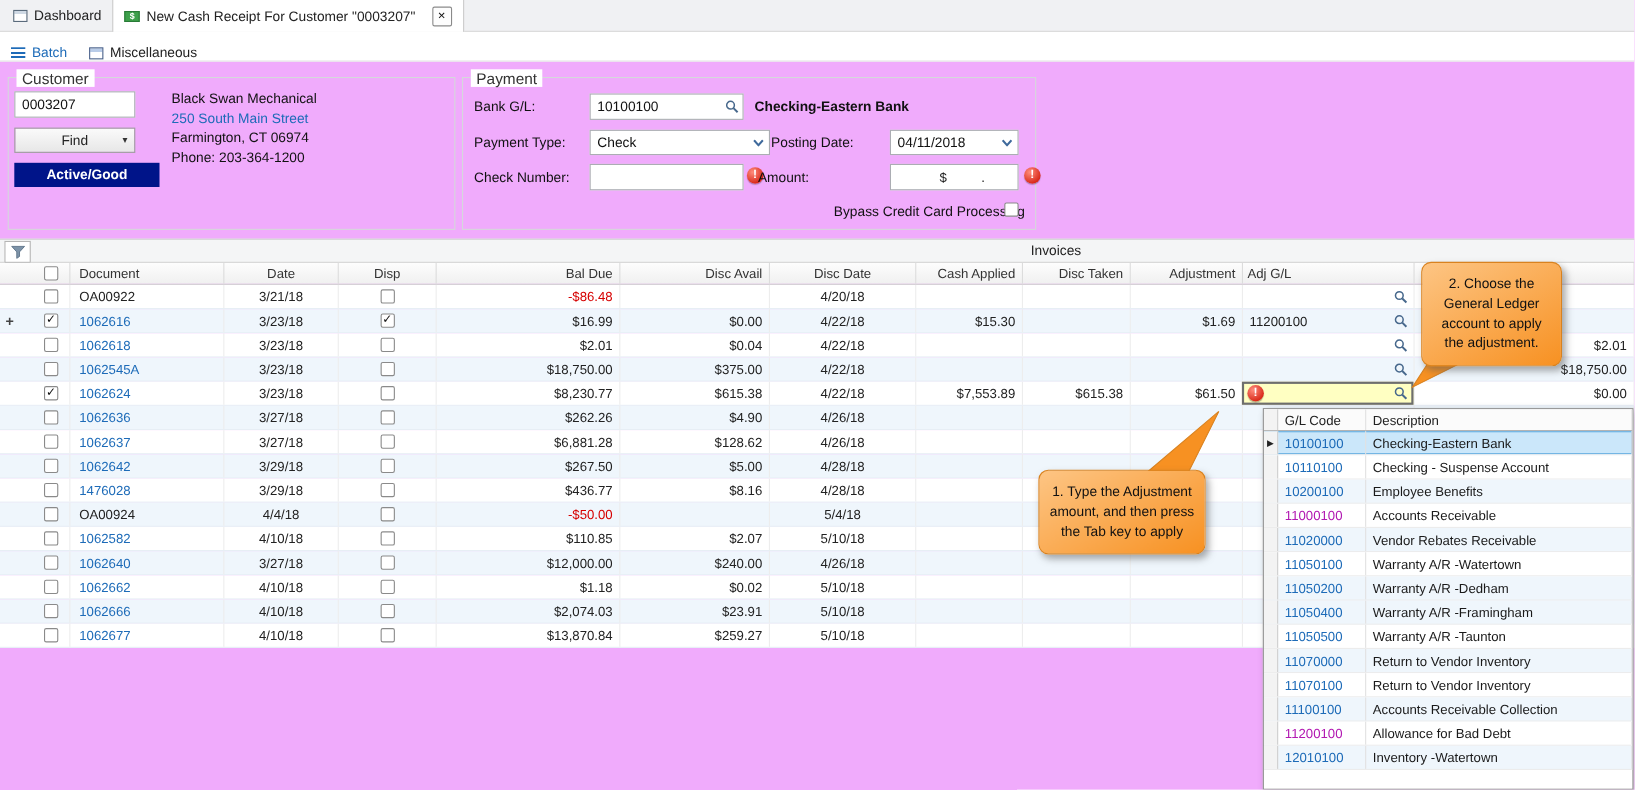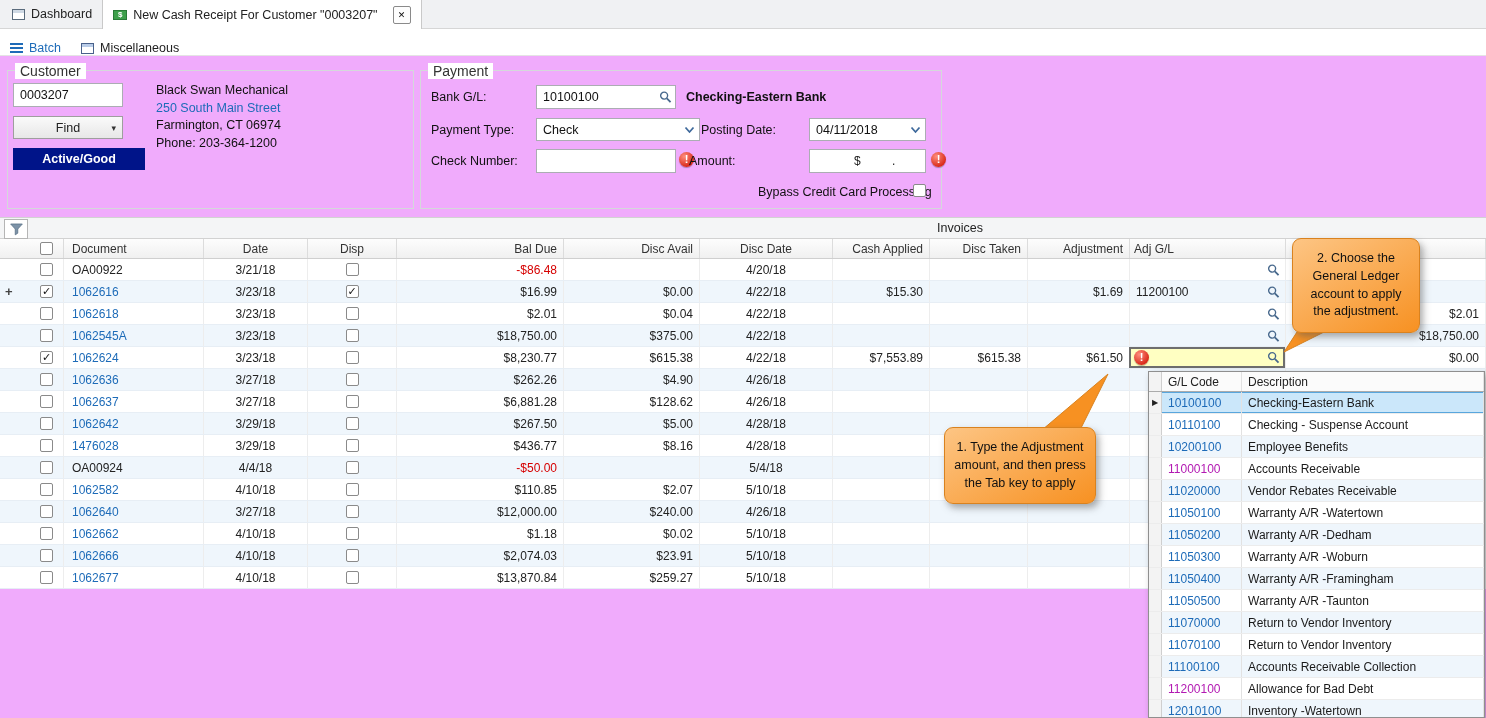--- a/index.html
+++ b/index.html
@@ -642,25 +642,20 @@
         <div class="gl-row gl-cols">
           <div class="glcell gl-gutter"></div>
           <div class="glcell gl-code">11050100</div>
           <div class="glcell gl-desc">Warranty A/R -Watertown</div>
         </div>
         <div class="gl-row gl-cols alt">
           <div class="glcell gl-gutter"></div>
           <div class="glcell gl-code">11050200</div>
           <div class="glcell gl-desc">Warranty A/R -Dedham</div>
         </div>
-        <div class="gl-row gl-cols">
-          <div class="glcell gl-gutter"></div>
-          <div class="glcell gl-code">11050300</div>
-          <div class="glcell gl-desc">Warranty A/R -Woburn</div>
-        </div>
         <div class="gl-row gl-cols alt">
           <div class="glcell gl-gutter"></div>
           <div class="glcell gl-code">11050400</div>
           <div class="glcell gl-desc">Warranty A/R -Framingham</div>
         </div>
         <div class="gl-row gl-cols">
           <div class="glcell gl-gutter"></div>
           <div class="glcell gl-code">11050500</div>
           <div class="glcell gl-desc">Warranty A/R -Taunton</div>
         </div>

